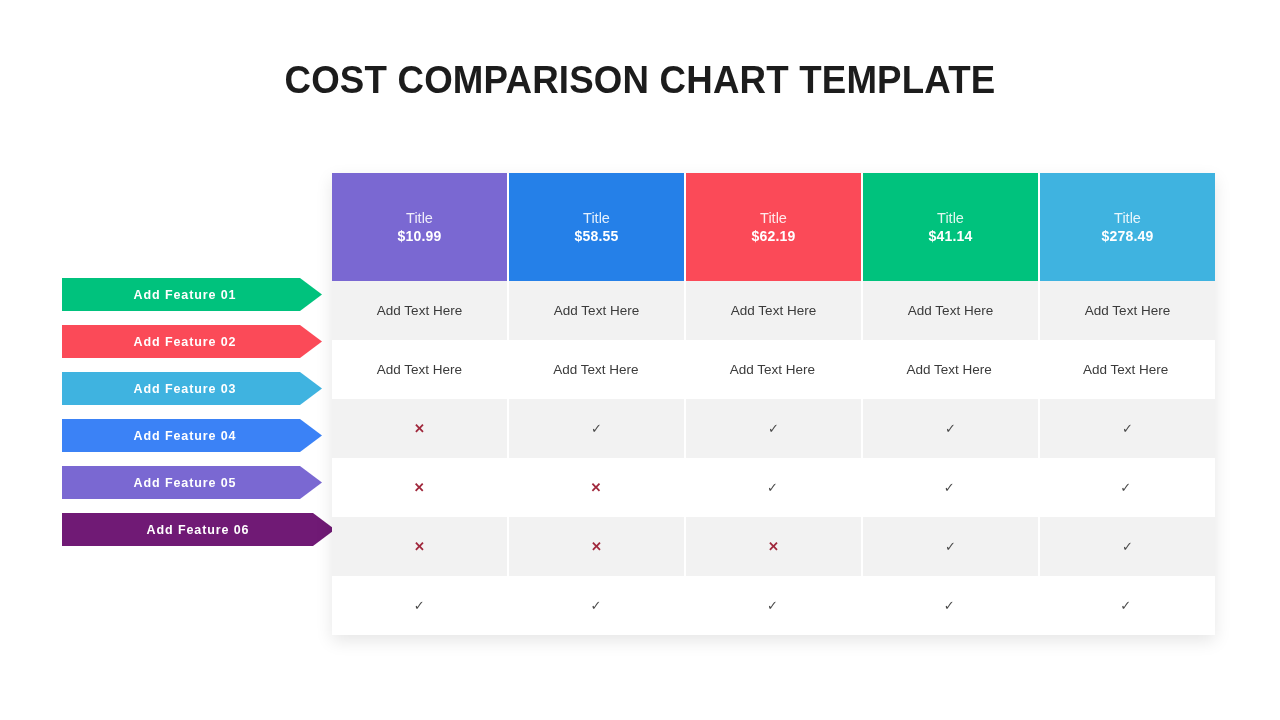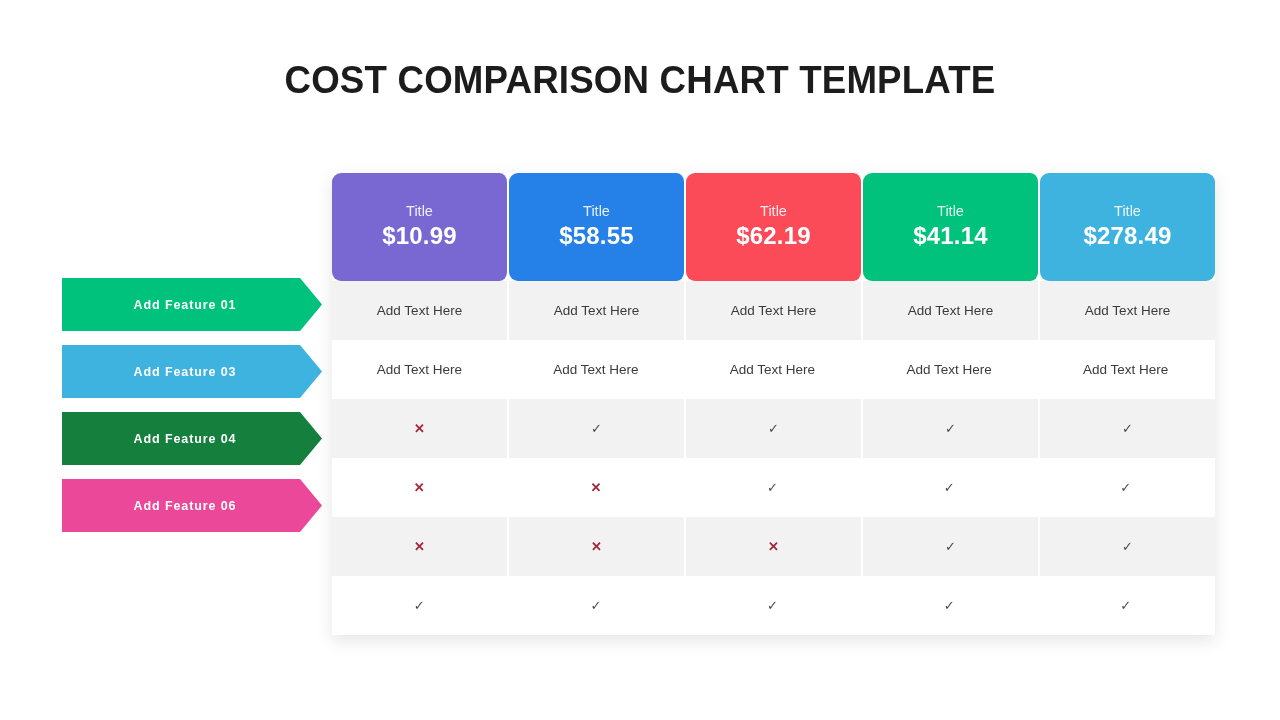--- a/index.html
+++ b/index.html
@@ -34,21 +34,21 @@
 
   
   .features {
     position: absolute;
     left: 62px;
     top: 278px;
   }
   .feature-banner {
     position: relative;
     width: 260px;
-    height: 53px;
+    height: 33px;
     margin-bottom: 14px;
     clip-path: polygon(0 0, calc(100% - 22px) 0, 100% 50%, calc(100% - 22px) 100%, 0 100%);
     display: flex;
     align-items: center;
     justify-content: center;
   }
   .feature-label {
     color: #ffffff;
     font-size: 12.5px;
     font-weight: bold;
@@ -72,32 +72,31 @@
   }
   .head-row { height: 108px; }
   .head-cell {
     flex: 1 1 0;
     display: flex;
     flex-direction: column;
     align-items: center;
     justify-content: center;
     border-right: 2px solid #ffffff;
     box-sizing: border-box;
-    border-radius: 9px;
   }
   .head-cell:last-child { border-right: none; }
   .head-title {
     color: rgba(255,255,255,0.88);
     font-size: 14.5px;
     font-weight: normal;
     line-height: 1.25;
   }
   .head-price {
     color: #ffffff;
-    font-size: 24px;
+    font-size: 14px;
     font-weight: bold;
     line-height: 1.3;
     letter-spacing: 0.2px;
   }
 
   .body-row { height: 59px; }
   .body-row.alt { background: #f2f2f2; }
   .body-row.plain { background: #ffffff; }
   .body-cell {
     flex: 1 1 0;
@@ -127,27 +126,33 @@
 </style>
 </head>
 <body>
 
 <div class="page-title">COST COMPARISON CHART TEMPLATE</div>
 
 <div class="features" id="feature-list">
     <div class="feature-banner" style="background: rgb(0, 194, 125);">
       <span class="feature-label">Add Feature 01</span>
     </div>
+    <div class="feature-banner" style="background: rgb(251, 74, 88);">
+      <span class="feature-label">Add Feature 02</span>
+    </div>
     <div class="feature-banner" style="background: rgb(63, 179, 224);">
       <span class="feature-label">Add Feature 03</span>
     </div>
-    <div class="feature-banner" style="background: #15803d;">
+    <div class="feature-banner" style="background: #3b82f6;">
       <span class="feature-label">Add Feature 04</span>
     </div>
-    <div class="feature-banner" style="background: #ec4899;">
+    <div class="feature-banner" style="background: rgb(122, 104, 210);">
+      <span class="feature-label">Add Feature 05</span>
+    </div>
+    <div class="feature-banner" style="background: #701a75; padding-left: 13px;">
       <span class="feature-label">Add Feature 06</span>
     </div>
   </div>
 
 <div class="table-wrap">
   <div class="table-row head-row" id="header-row">
       <div class="head-cell" style="background: rgb(122, 104, 210);">
         <div class="head-title">Title</div>
         <div class="head-price">$10.99</div>
       </div>

